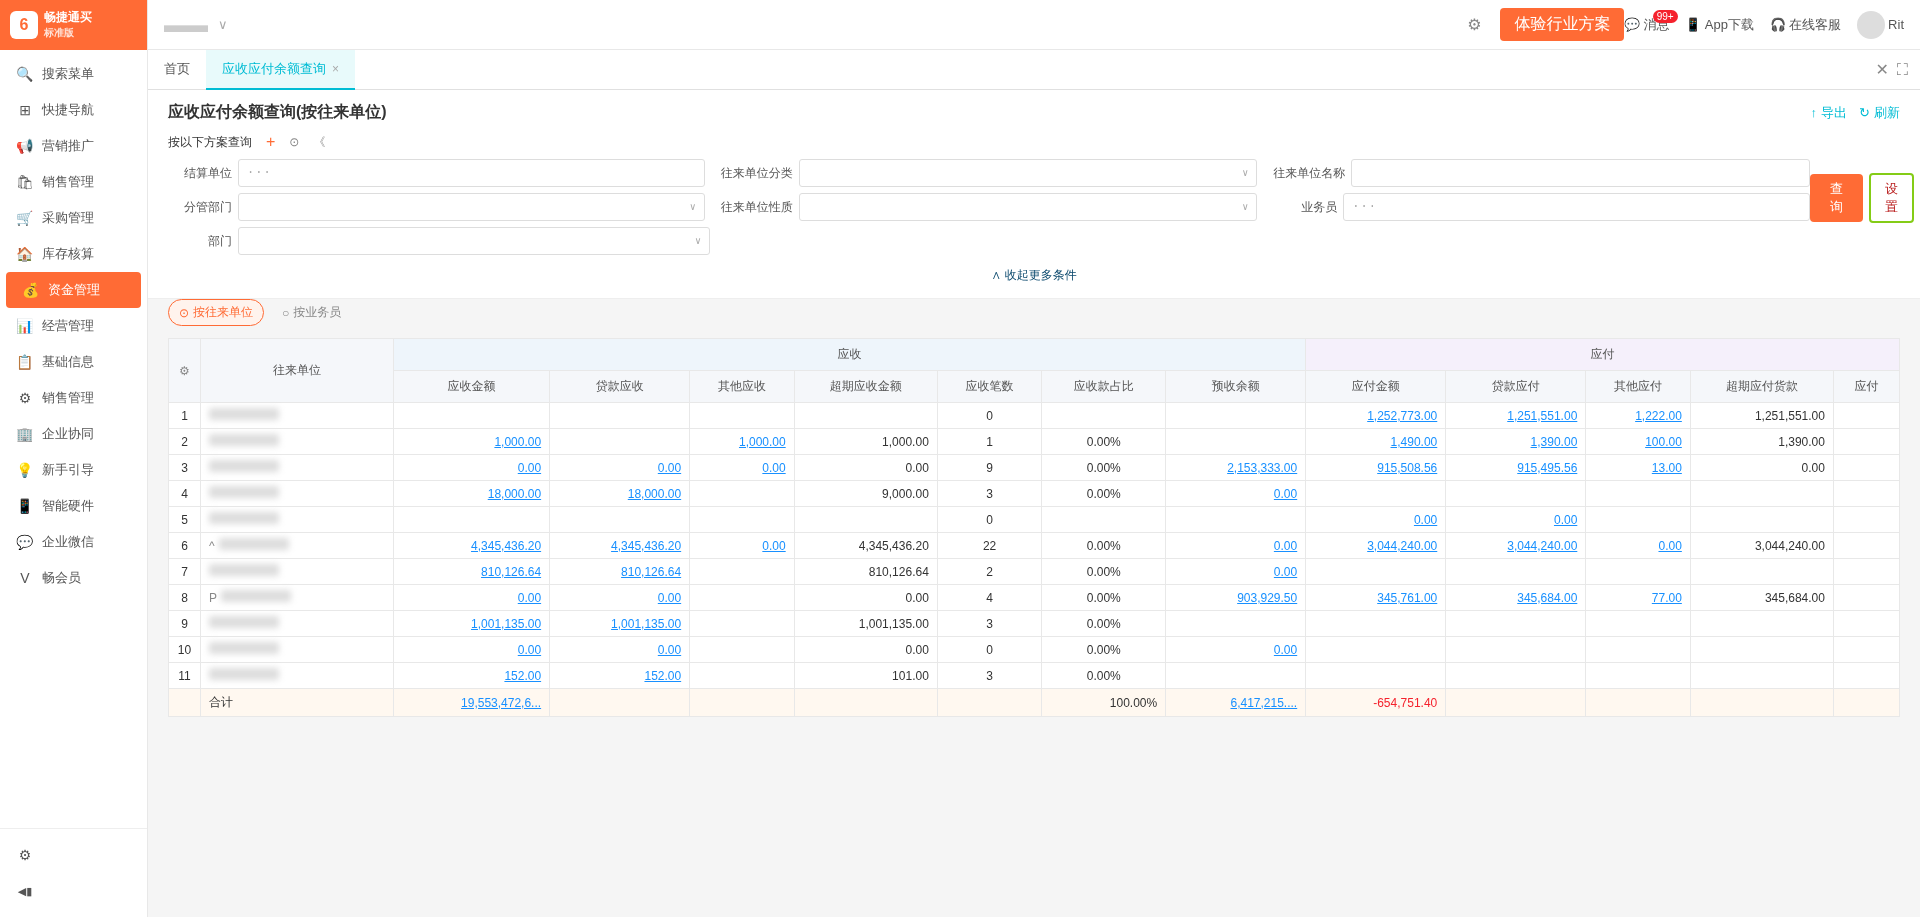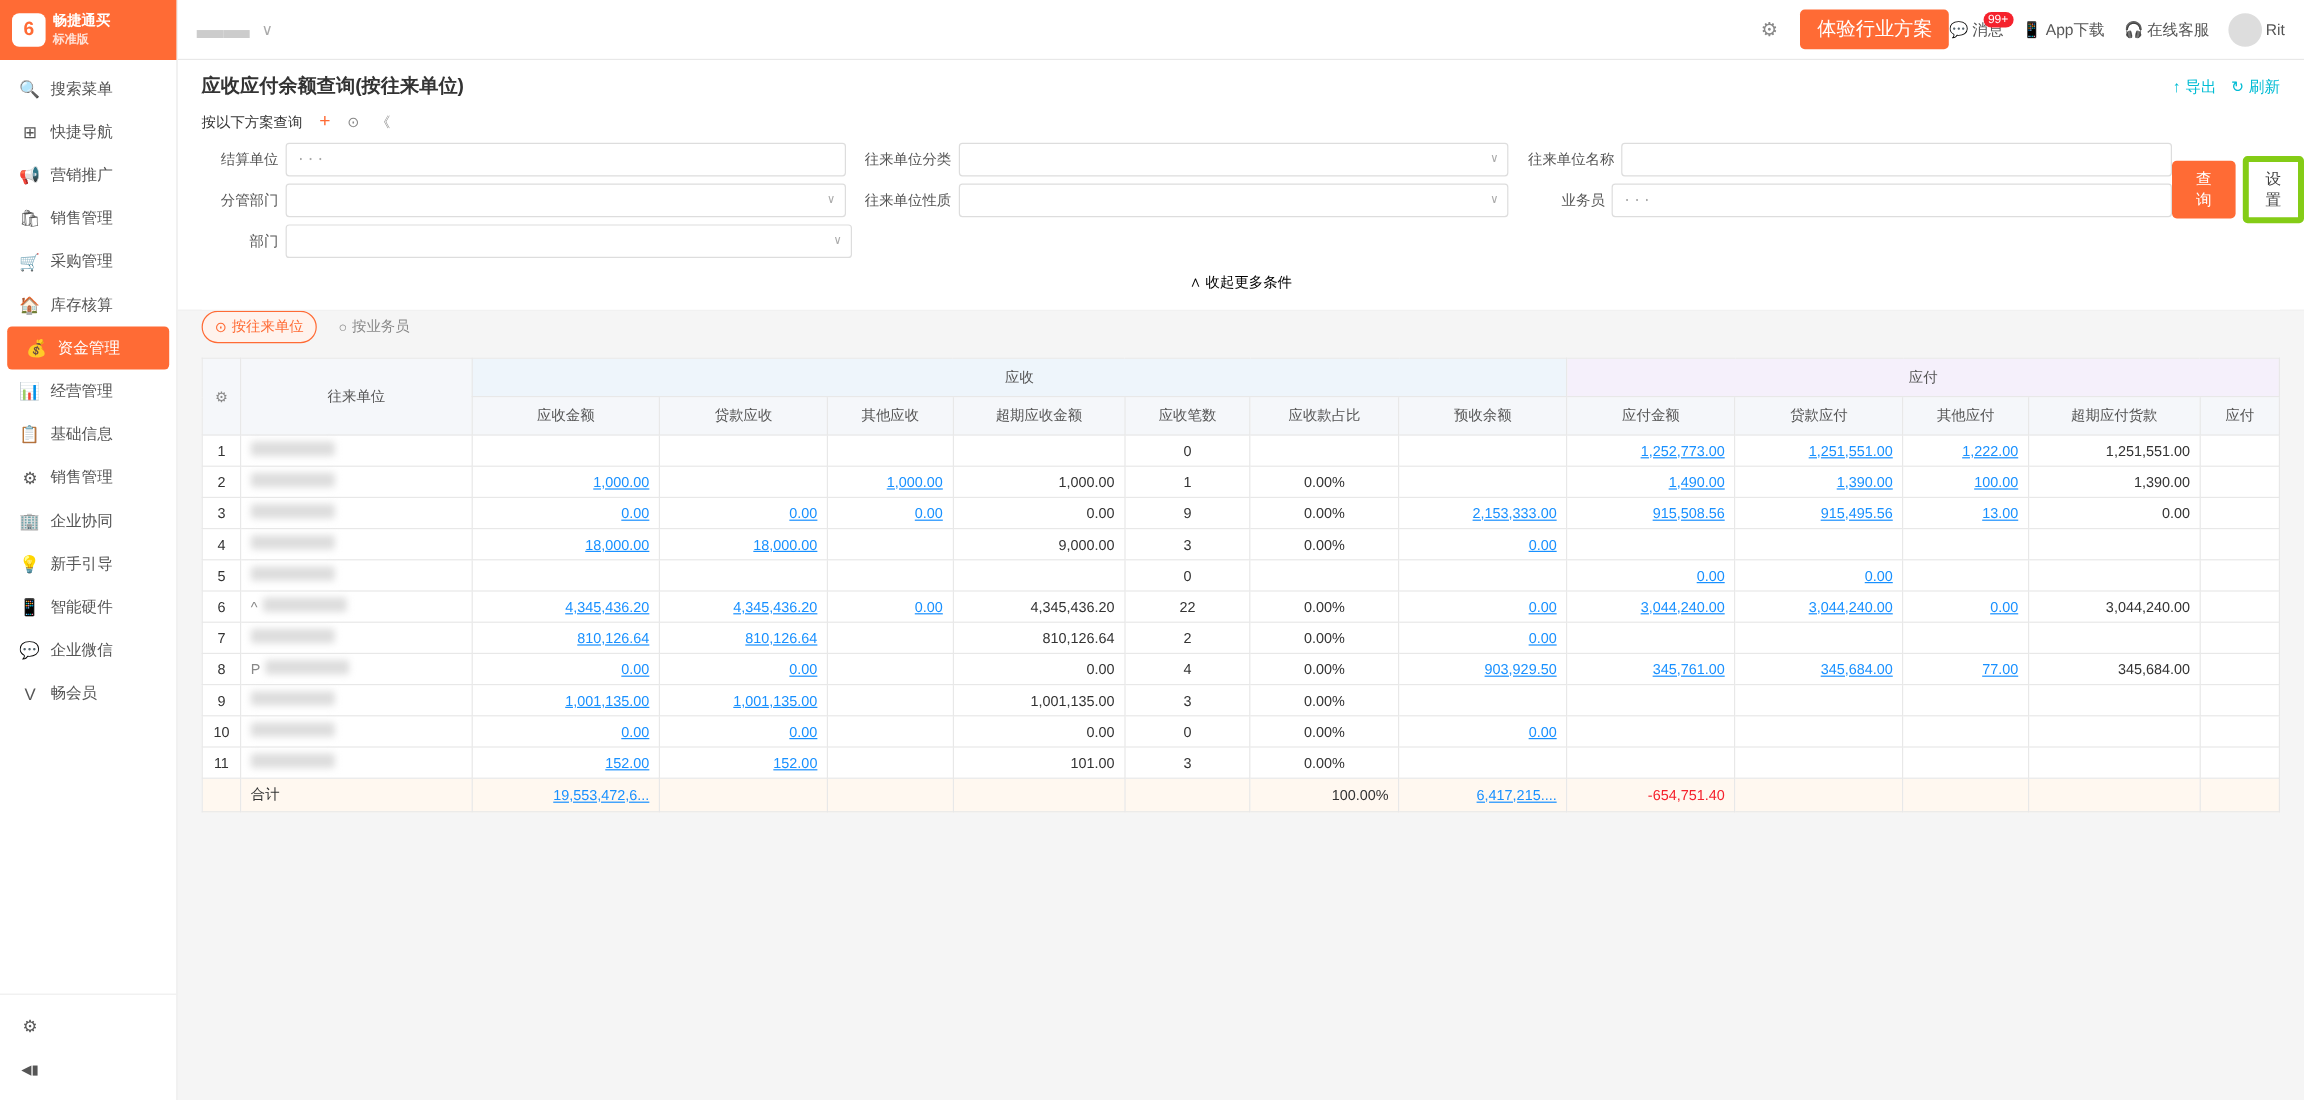--- a/index.html
+++ b/index.html
@@ -65,23 +65,23 @@
     
     .page-content { flex: 1; background: #f5f5f5; overflow: hidden; display: flex; flex-direction: column; }
     .page-header { background: #fff; padding: 12px 20px 0 20px; border-bottom: 1px solid #eee; }
     .page-title-row { display: flex; justify-content: space-between; margin-bottom: 10px; }
     .page-title { font-size: 16px; font-weight: 600; color: #333; }
     .page-actions { display: flex; gap: 12px; }
     .action-btn { display: flex; align-items: center; gap: 4px; color: #00bcd4; font-size: 13px; cursor: pointer; background: none; border: none; }
 
     
     .filter-area { background: #fff; padding: 0 20px 10px 20px; }
-    .collapse-bar { text-align: center; padding: 6px 0; cursor: pointer; color: #000000; font-size: 12px; }
+    .collapse-bar { text-align: center; padding: 6px 0; cursor: pointer; color: #0c4a6e; font-size: 12px; }
     .btn-query { background: #ff6b35; color: #fff; border: none; border-radius: 4px; padding: 6px 20px; font-size: 13px; cursor: pointer; }
-    .btn-setting { background: #fff; color: #404040; border: 5px solid #84cc16; border-radius: 4px; padding: 5px 14px; font-size: 13px; cursor: pointer; text-align: right; }
+    .btn-setting { background: #fff; color: #b91c1c; border: 2px solid #84cc16; border-radius: 4px; padding: 5px 14px; font-size: 13px; cursor: pointer; text-align: right; }
     .scheme-item { display: flex; align-items: center; gap: 4px; padding: 4px 10px; border-radius: 14px; cursor: pointer; font-size: 12px; }
     .scheme-item.active { background: #fff3ed; border: 1px solid #ff6b35; color: #ff6b35; }
     .scheme-item.inactive { color: #888; }
     .scheme-icon { font-size: 12px; }
 
     
     .table-area { flex: 1; overflow: auto; padding: 0 20px 20px 20px; background: #f5f5f5; }
     .data-table { width: 100%; border-collapse: collapse; background: #fff; border: 1px solid #e8e8e8; font-size: 12px; margin-top: 12px; }
     .data-table th {
       background: #f5f7fa; border: 1px solid #e8e8e8; padding: 7px 8px;
@@ -227,20 +227,33 @@
     </div>
     <div class="tr-item">
       <div class="user-avatar"></div>
       <span>Rit</span>
     </div>
   </div>
 </div>
 
 <div class="main">
 
+  <div class="tabbar">
+    <div class="tab-item tab-home">
+      <span>首页</span>
+    </div>
+    <div class="tab-item active">
+      <span>应收应付余额查询</span>
+      <span class="tab-close">×</span>
+    </div>
+    <div class="tabbar-right">
+      <span class="tabbar-icon">✕</span>
+      <span class="tabbar-icon">⛶</span>
+    </div>
+  </div>
 
   <div class="page-content">
 
     <div class="page-header">
       <div class="page-title-row">
         <h2 class="page-title">应收应付余额查询(按往来单位)</h2>
         <div class="page-actions">
           <button class="action-btn">
             <span>↑</span>
             <span>导出</span>

